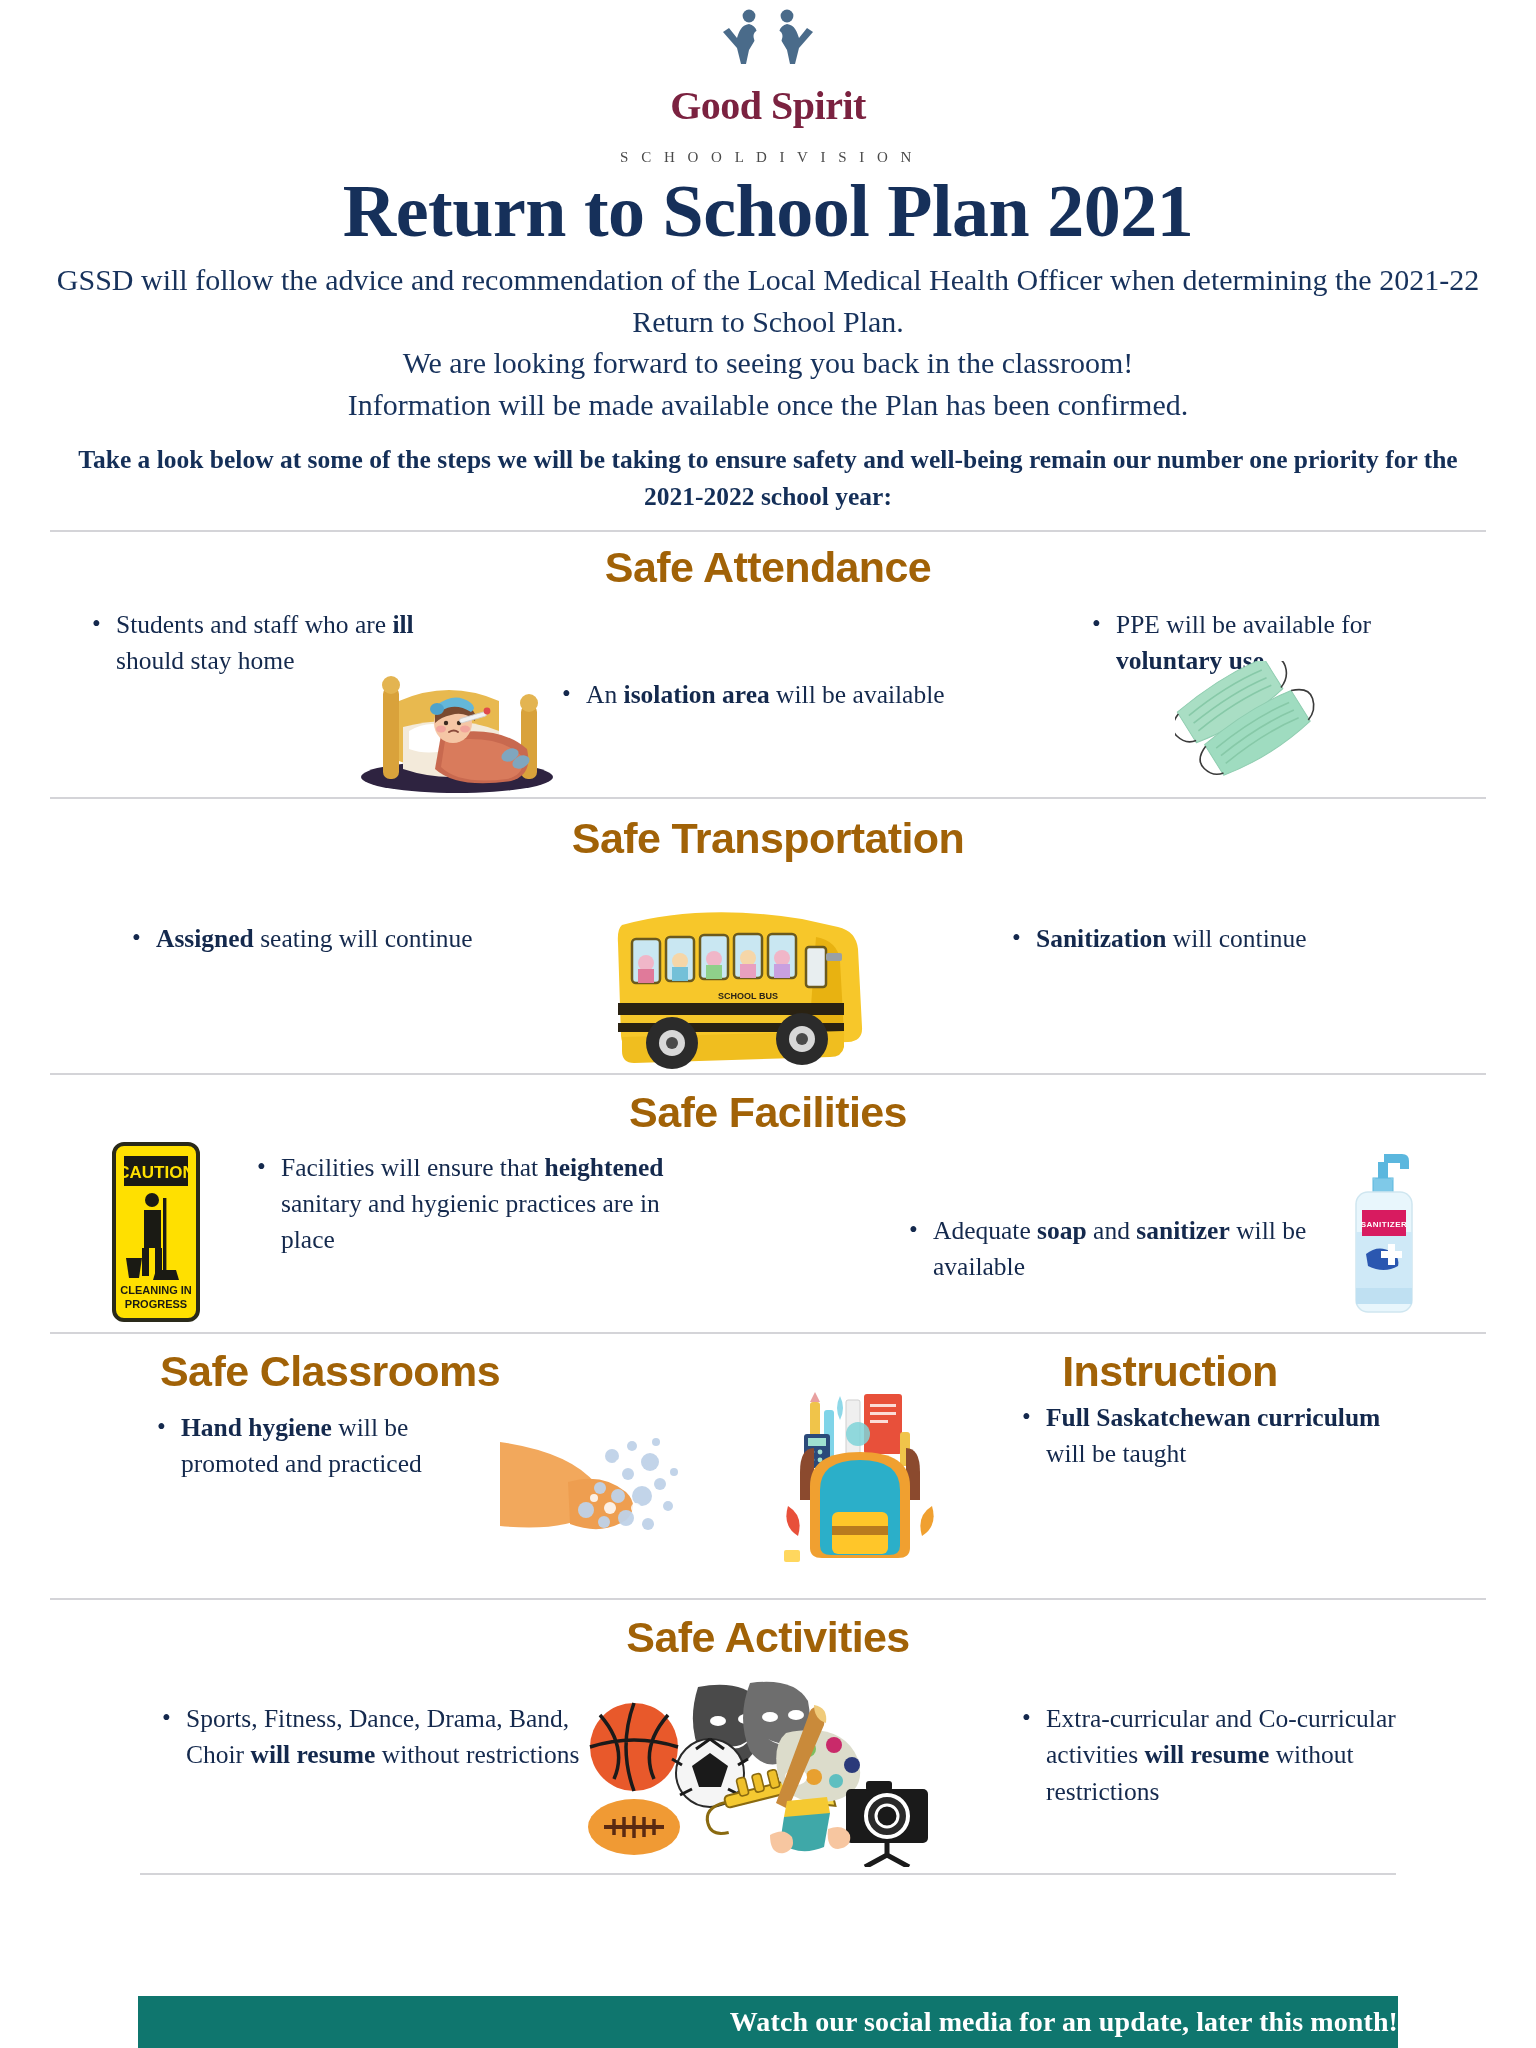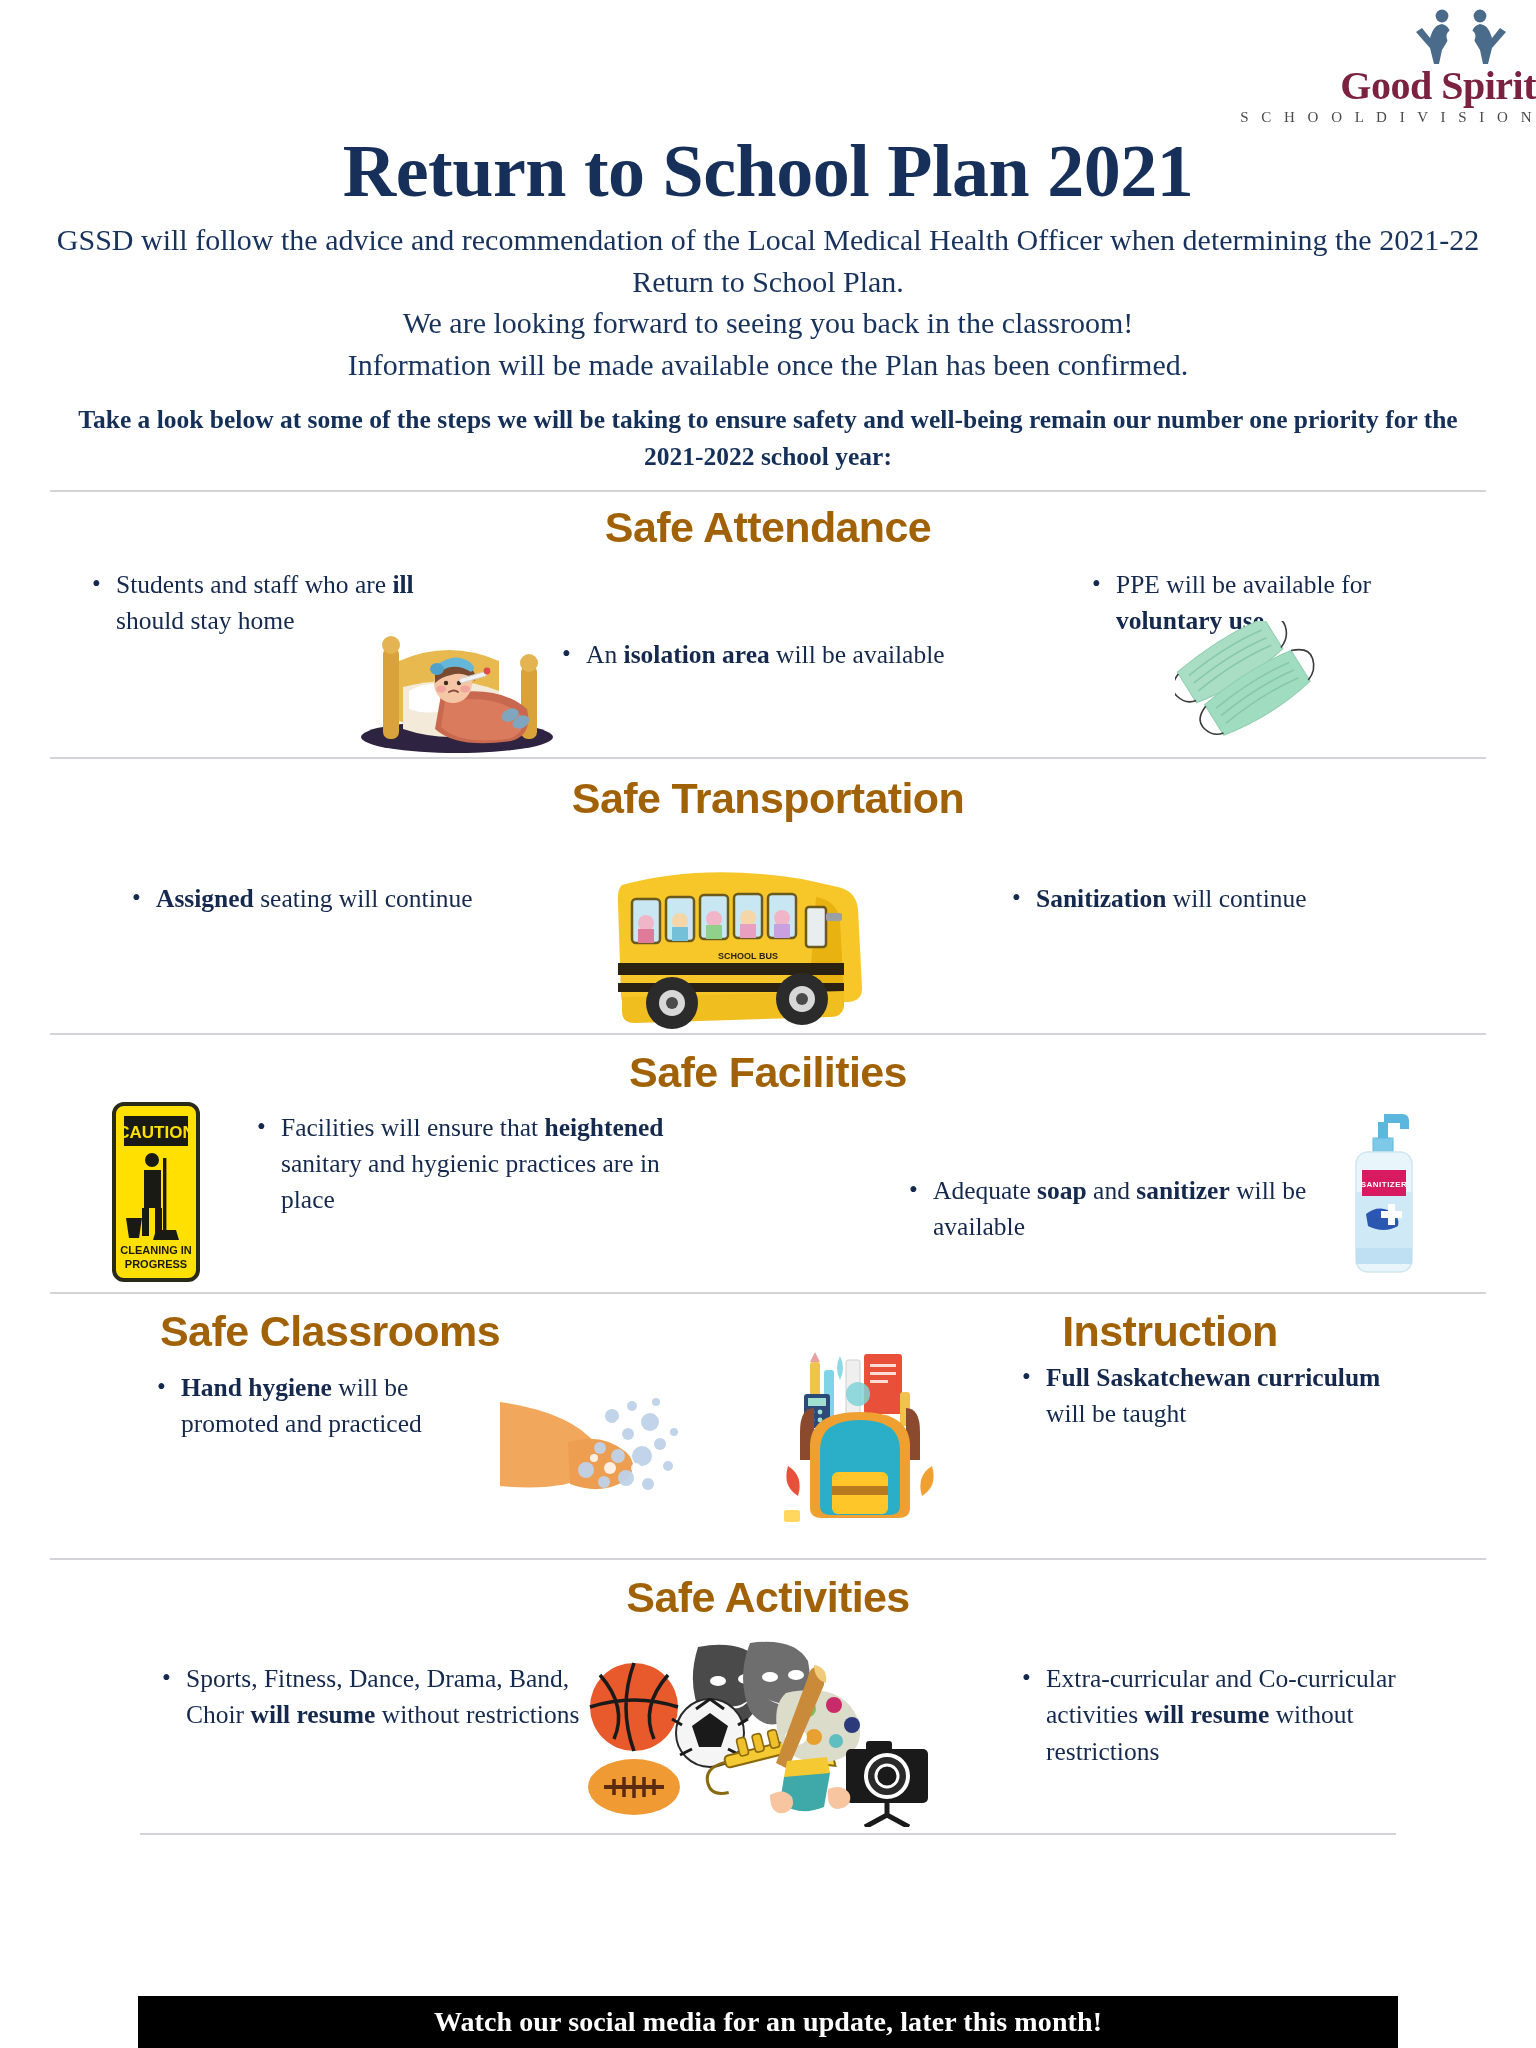--- a/index.html
+++ b/index.html
@@ -6,21 +6,21 @@
   html, body {
     width: 1536px;
     height: 2048px;
     background: #ffffff;
     font-family: "Liberation Serif", serif;
     overflow: hidden;
   }
   .page { position: relative; width: 1536px; height: 2048px; background:#fff; }
 
   
-  .logo-wrap { width: 100%; display:flex; flex-direction:column; align-items:flex-end; padding-top: 8px; }
+  .logo-wrap { width: 100%; display:flex; flex-direction:column; align-items:center; padding-top: 8px; gap: 20px; }
   .logo-mark { width: 150px; height: 62px; display:block; }
   .logo-word { font-family:"Liberation Serif", serif; font-size: 40px; color:#7B2240; font-weight:700; letter-spacing:-0.5px; line-height:1; margin-top:-4px;}
   .logo-sub { font-family:"Liberation Serif", serif; font-size: 15px; color:#4a4a4a; letter-spacing: 4.5px; margin-top: 3px; }
 
   
   .main-title {
     text-align:center; color:#16305a; font-weight:700;
     font-size: 74px; line-height: 1.02; letter-spacing: -0.5px;
     margin-top: 8px; font-family:"Liberation Serif", serif;
   }
@@ -43,21 +43,21 @@
   .bul::before { content:"\2022"; position:absolute; left:2px; top:-1px; color:#14294d; font-size:25px; }
   .bul b { font-weight:700; }
 
   
   .sec { position:relative; }
 
   
   .foot-rule { height:2px; background:#d4d4d8; margin: 0 140px; }
   .foot-band {
     position:absolute; left:138px; right:138px; bottom:0px; height:52px;
-    background:#000000; display:flex; align-items:center; justify-content:center;
+    background:#0f766e; display:flex; align-items:center; justify-content:flex-end;
   }
   .foot-band span { color:#fff; font-weight:700; font-size:28px; font-family:"Liberation Serif", serif; letter-spacing:0.1px;}
 
   svg { display:block; }
 </style>
 </head>
 <body>
 
 <div class="page">
 

